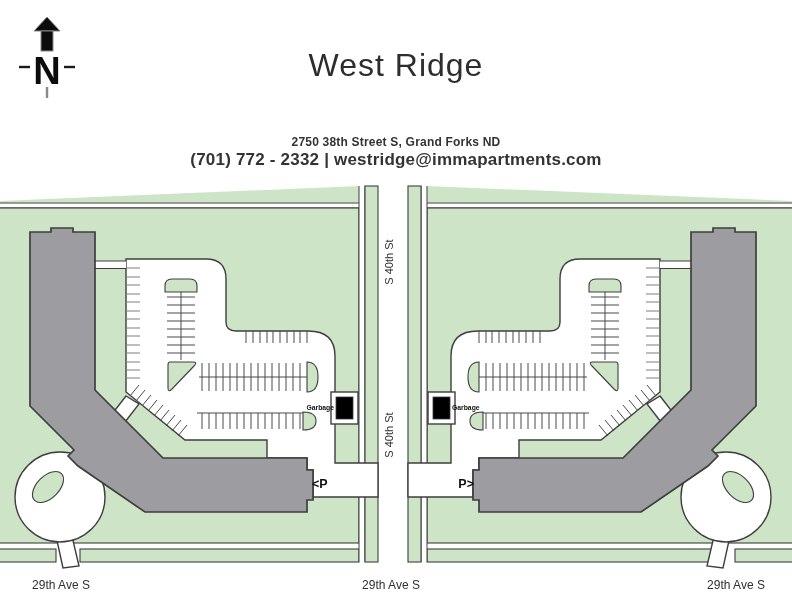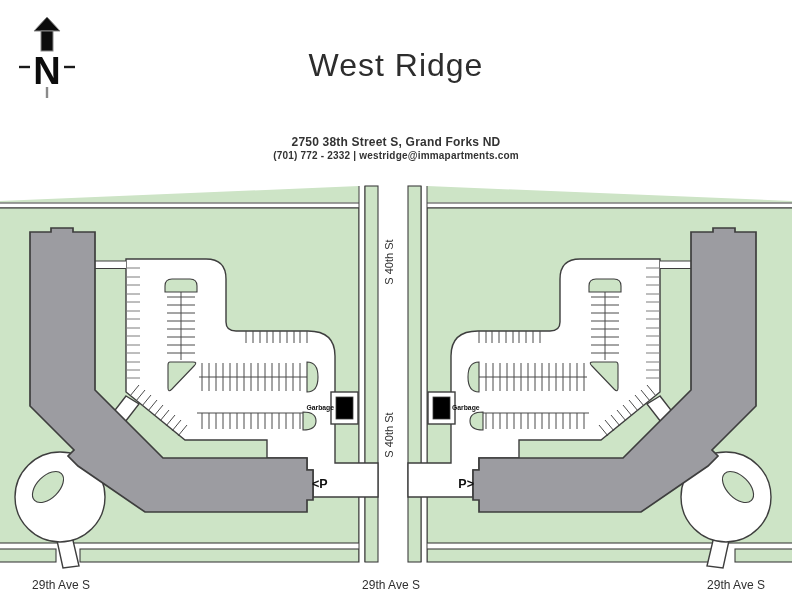--- a/index.html
+++ b/index.html
@@ -10,21 +10,21 @@
   #poster{position:relative;width:792px;height:612px;background:#fff;overflow:hidden;
           font-family:"Liberation Sans",sans-serif;}
   
   .compass{position:absolute;left:8px;top:12px;}
   .logo{position:absolute;left:50%;top:5px;transform:translateX(-50%);}
   .title{position:absolute;top:50px;left:0;width:100%;text-align:center;
          font-size:32px;line-height:0.94;letter-spacing:1px;color:var(--title-text);}
   .addr{position:absolute;top:135px;left:0;width:100%;text-align:center;
         font-size:12px;font-weight:bold;letter-spacing:.2px;color:#333;}
   .contact{position:absolute;top:150px;left:0;width:100%;text-align:center;
-        font-size:10px;font-weight:bold;letter-spacing:.2px;color:#333;}
+        font-size:17px;font-weight:bold;letter-spacing:.2px;color:#333;}
   
   .map{position:absolute;left:0;top:182px;}
   .grn{fill:var(--green);stroke:var(--line);stroke-width:1.1;}
   .grn-ns{fill:var(--green);}
   .wht{fill:#fff;stroke:var(--line);stroke-width:1.4;}
   .wht-ns{fill:#fff;}
   .bld{fill:var(--building-gray);stroke:var(--line);stroke-width:1.7;}
   .ln{stroke:var(--line);stroke-width:1;fill:none;}
   .tick{stroke:#7d7d7d;stroke-width:1;fill:none;}
   .tickd{stroke:#4b4b4b;stroke-width:1;fill:none;}

